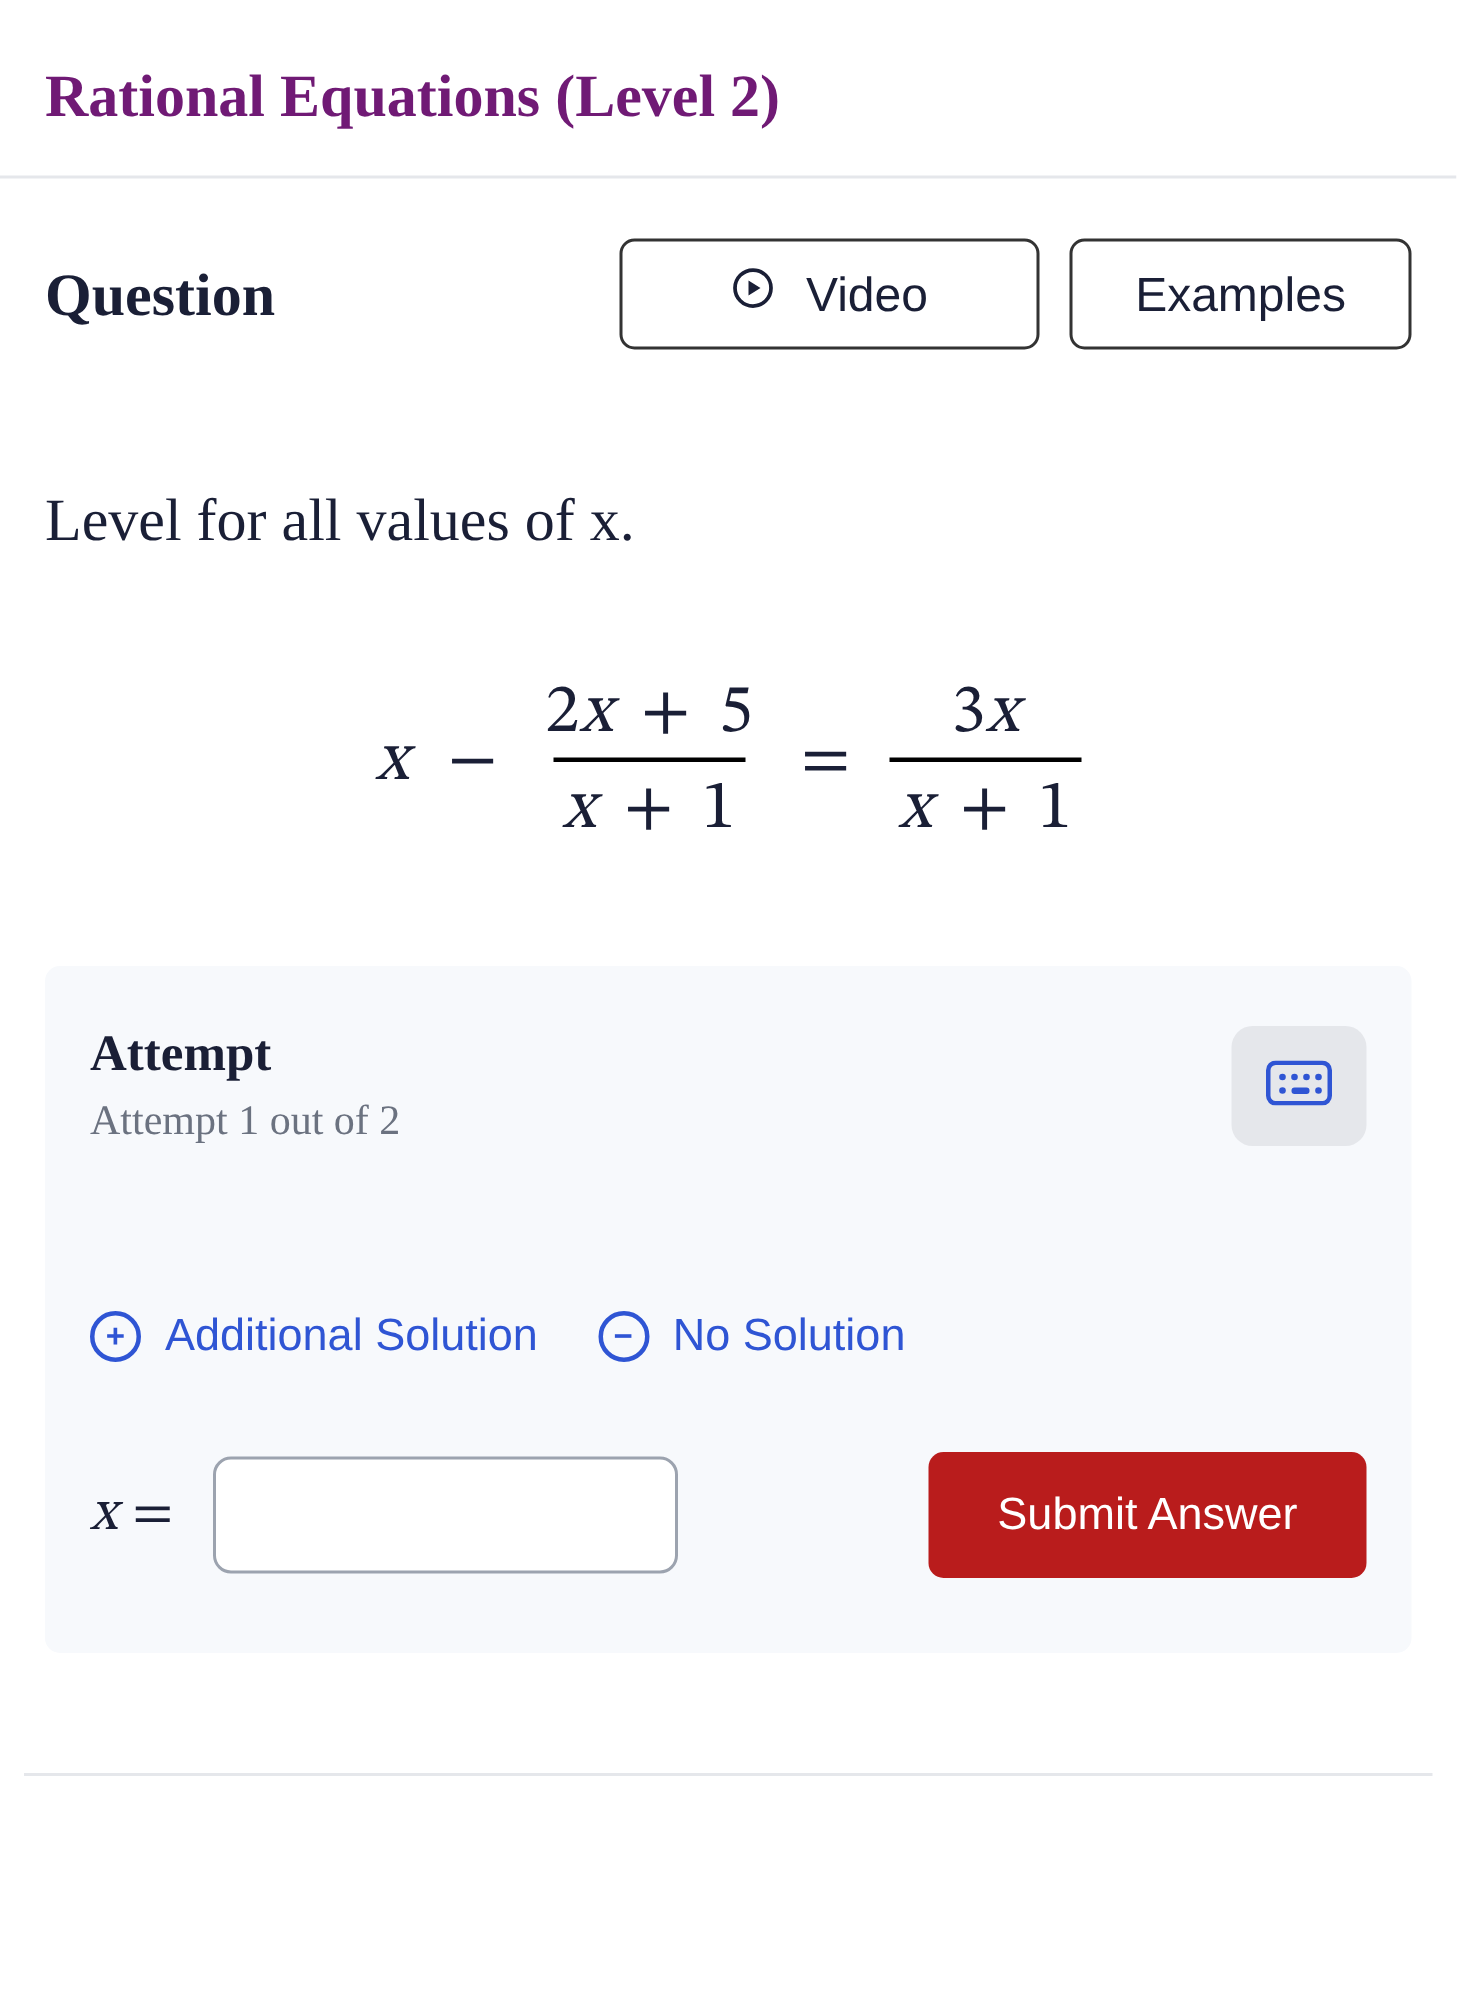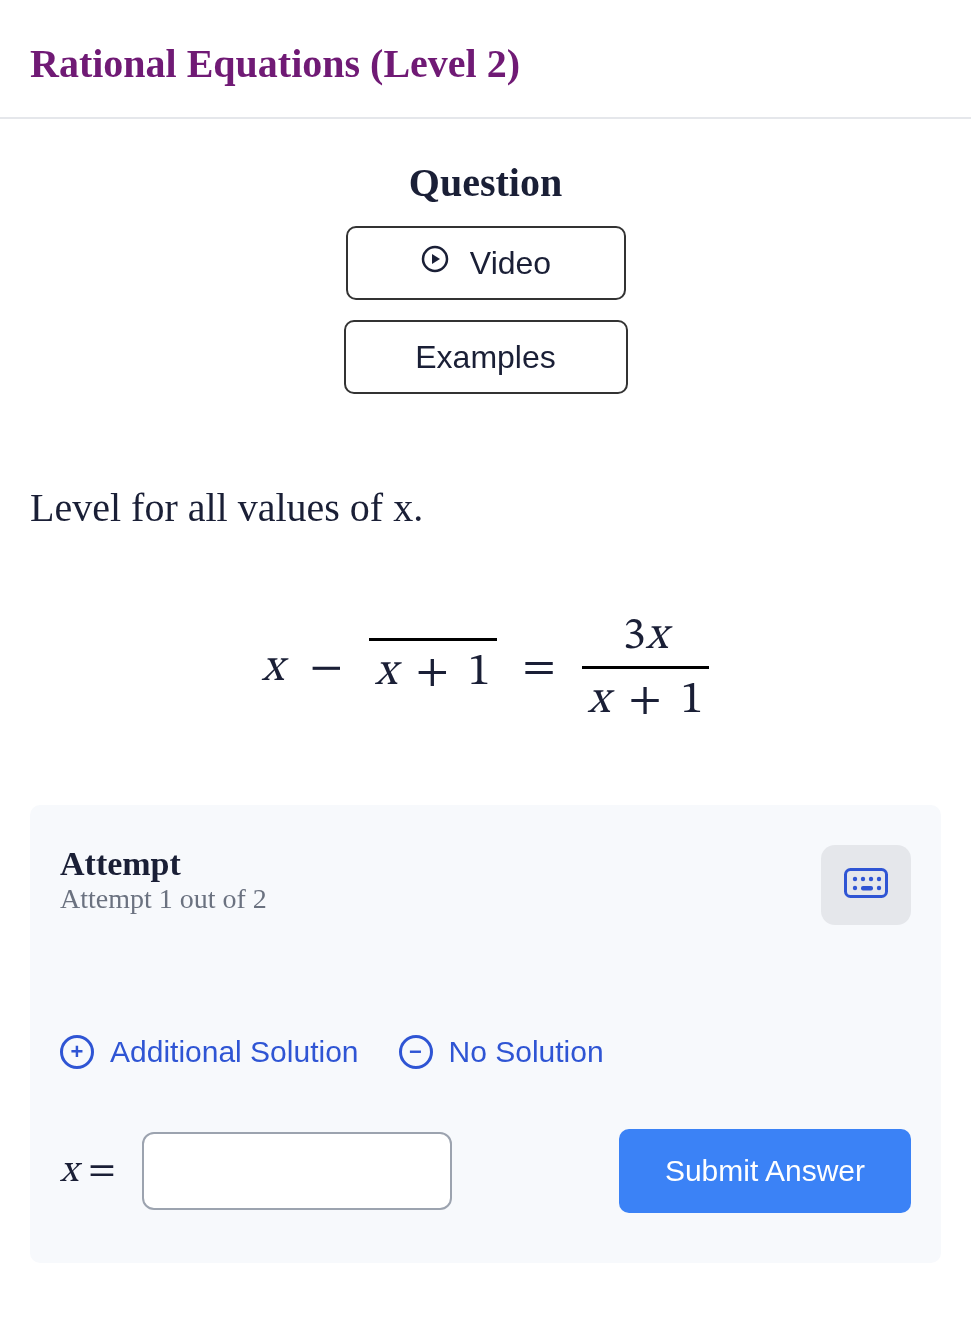--- a/index.html
+++ b/index.html
@@ -21,21 +21,20 @@
     font-weight: 700;
     color: #701a75;
   }
   .content {
     padding: 40px 30px 40px 30px;
   }
   .question-row {
     display: flex;
     align-items: center;
     gap: 20px;
-    flex-direction: column;
   }
   .question-label {
     font-size: 40px;
     font-weight: 700;
     flex: 1;
   }
   .outline-btn {
     display: inline-flex;
     align-items: center;
     justify-content: center;
@@ -44,21 +43,21 @@
     border-radius: 10px;
     background: #fff;
     height: 74px;
     padding: 0 30px;
     font-size: 32px;
     font-family: -apple-system, "Segoe UI", "Helvetica Neue", Arial, sans-serif;
     cursor: pointer;
     color: #1a1f36;
   }
   .video-btn { width: 280px; }
-  .examples-btn { width: 284px; }
+  .examples-btn { width: 228px; }
   .prompt {
     margin-top: 90px;
     font-size: 40px;
   }
   .equation {
     margin-top: 80px;
     margin-bottom: 80px;
     display: flex;
     justify-content: center;
     align-items: center;
@@ -78,21 +77,21 @@
   .frac .den { border-top: 3px solid #000; padding: 6px 6px 0 6px; }
   .answer-box {
     background: #f7f9fc;
     border-radius: 10px;
     padding: 40px 30px 50px 30px;
     margin-top: 10px;
     position: relative;
   }
   .answer-head { display:flex; align-items:flex-start; justify-content:space-between; }
   .answer-title { font-size: 34px; font-weight: 700; }
-  .attempt { font-size: 28px; color: #6b7280; }
+  .attempt { font-size: 28px; color: #6b7280; margin-top: 10px; }
   .keypad-btn {
     width: 90px; height: 80px;
     background: #e5e7eb;
     border-radius: 14px;
     display:flex; align-items:center; justify-content:center;
     cursor:pointer;
   }
   .solution-row {
     margin-top: 110px;
     display: flex;
@@ -127,21 +126,21 @@
   .answer-input {
     width: 310px; height: 78px;
     border: 2px solid #9ca3af;
     border-radius: 12px;
     background: #fff;
     font-size: 30px;
     padding: 0 16px;
   }
   .spacer { flex:1; }
   .submit-btn {
-    background: #3b82f6;
+    background: #b91c1c;
     color: #fff;
     border: none;
     border-radius: 10px;
     height: 84px;
     padding: 0 46px;
     font-size: 30px;
     font-family: -apple-system, "Segoe UI", "Helvetica Neue", Arial, sans-serif;
     cursor: pointer;
   }
   .footer-rule { border-top: 2px solid #e5e7eb; margin: 40px 16px 0 16px; }
@@ -173,20 +172,25 @@
     </button>
   </div>
 
   <div class="prompt">Level for all values of x.</div>
 
   <div class="equation">
     <span class="math-row">
       <span class="var">x</span>
       <span class="op">−</span>
       <span class="frac">
+        <span class="num">
+          <span>2</span><span class="var">x</span>
+          <span class="op">+</span>
+          <span>5</span>
+        </span>
         <span class="den">
           <span class="var">x</span>
           <span class="op">+</span>
           <span>1</span>
         </span>
       </span>
       <span class="op">=</span>
       <span class="frac">
         <span class="num">
           <span>3</span><span class="var">x</span>

